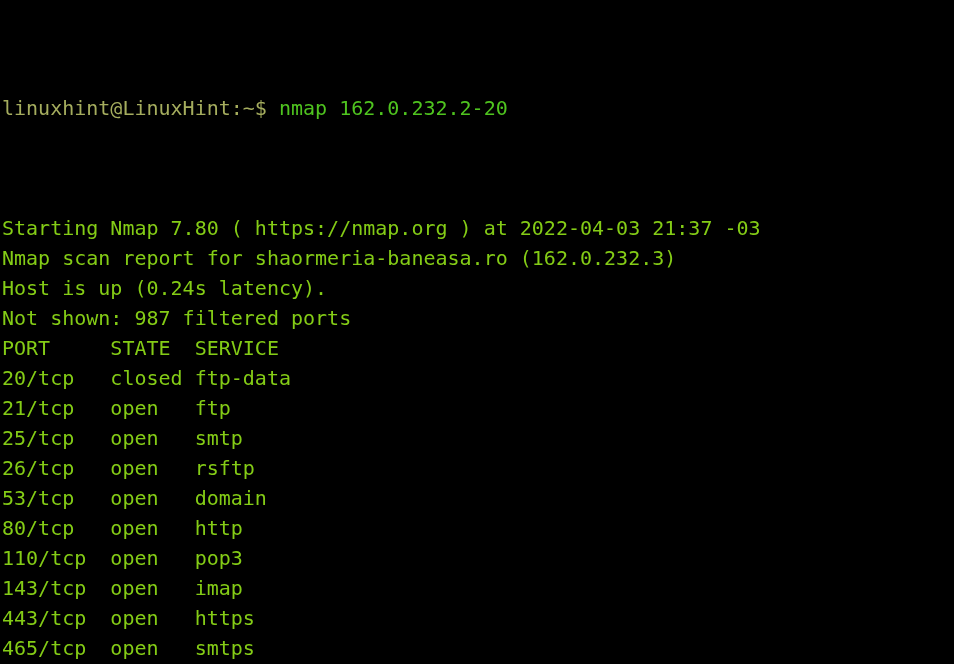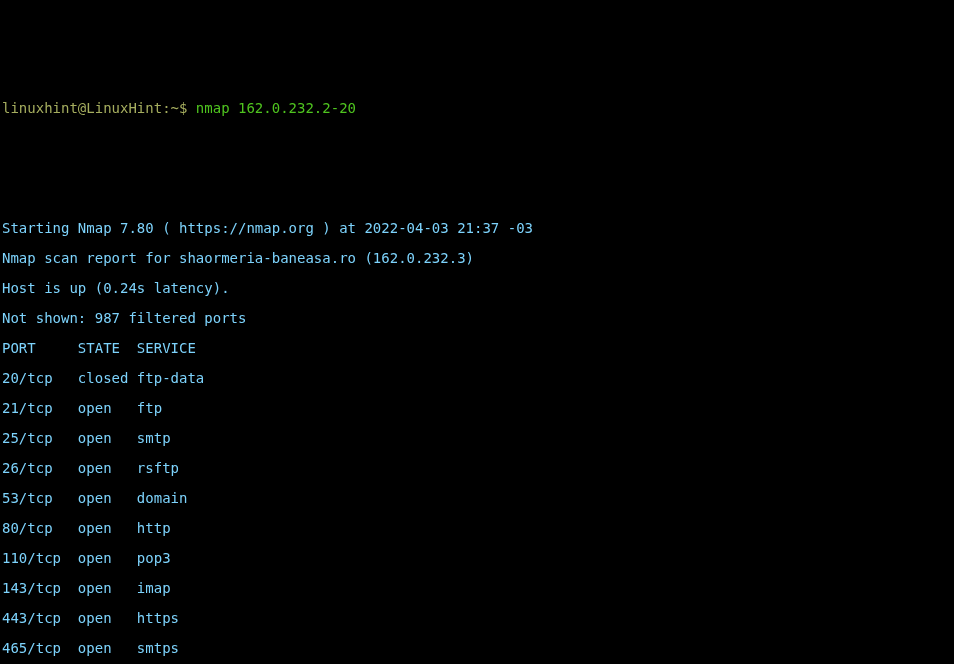--- a/index.html
+++ b/index.html
@@ -13,37 +13,37 @@
     height: 664px;
     overflow: hidden;
   }
   #terminal {
     width: 954px;
     height: 664px;
     background: #000000;
     padding: 3px 0 0 2px;
     box-sizing: border-box;
     font-family: "DejaVu Sans Mono", "Liberation Mono", monospace;
-    font-size: 14px;
+    font-size: 20px;
     line-height: 30px;
     letter-spacing: 0px;
     color: #4fc41f;
     overflow: hidden;
     white-space: pre;
   }
   .line {
     height: 30px;
     white-space: pre;
     display: block;
   }
   .seg-prompt {
     color: #a5ad5e;
   }
   .seg-output {
-    color: #7dd3fc;
+    color: #84cc16;
   }
   .seg-command {
     color: #4fc41f;
   }
 </style>
 </head>
 <body>
 
 <div id="terminal">
 

